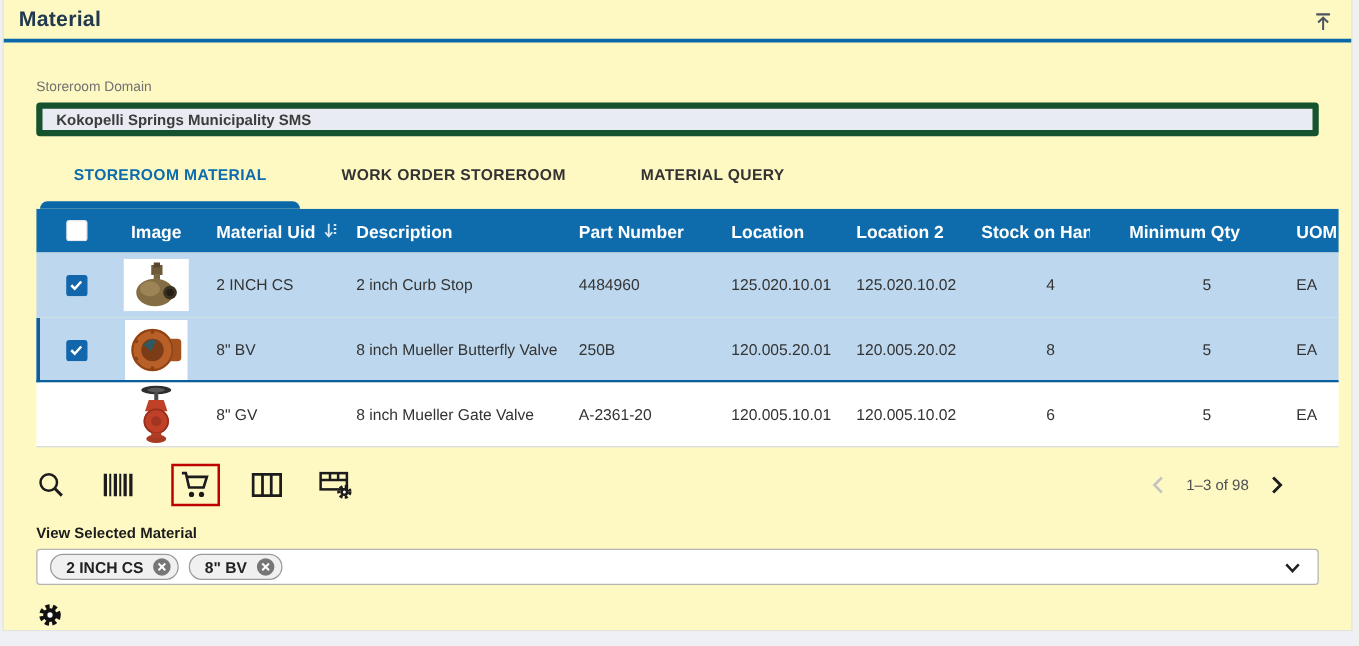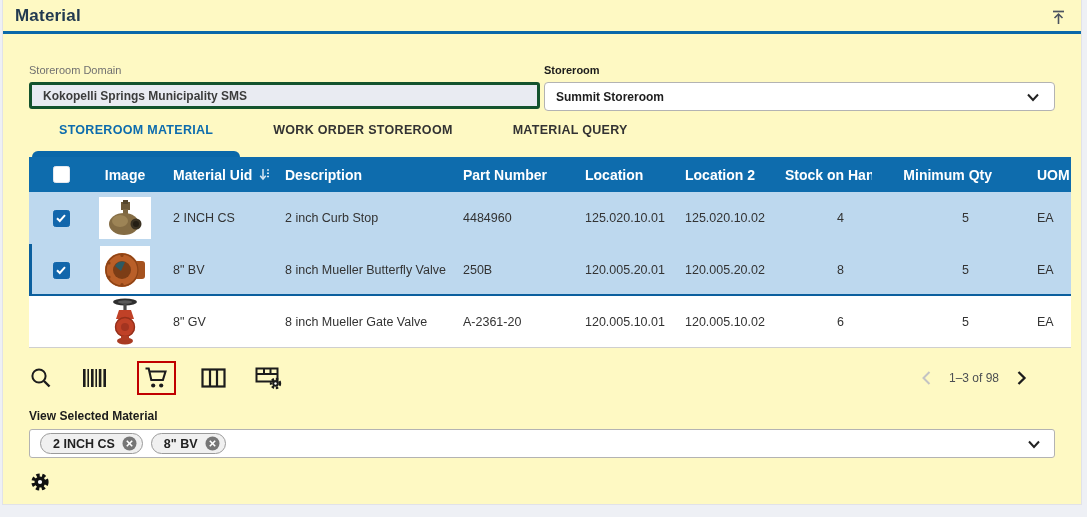--- a/index.html
+++ b/index.html
@@ -23,30 +23,30 @@
   .collapse-btn { position:absolute; right:14px; top:8px; width:18px; height:18px; cursor:pointer; }
   .blue-rule { height:3px; background:#0a68a9; }
   
   .content { padding:0 26px; }
   .form-row { display:flex; gap:4px; margin-top:30px; }
   .form-col { flex:1 1 0; }
   .fld-label { font-size:11px; color:#707070; margin-bottom:6px; }
   .fld-label.bold { color:#1c1c1c; font-weight:bold; }
   .fld-input {
     height:27px; display:flex; align-items:center; padding:0 11px;
-    border:3px solid #14532d; border-radius:3px; background:#e9ebf2;
+    border:5px solid #14532d; border-radius:3px; background:#e9ebf2;
     font-size:12px; font-weight:600; color:#3c3c3c;
   }
   .fld-select {
     height:29px; display:flex; align-items:center; justify-content:space-between;
     padding:0 11px; border:1px solid #b3b3b3; border-radius:4px; background:#fff;
     font-size:12px; font-weight:bold; color:#1d1d1d; cursor:pointer;
   }
   
-  .tabs { display:flex; margin-top:12px; }
+  .tabs { display:flex; margin-top:24px; }
   .tab {
     position:relative; padding:0 30px 14px 30px; font-size:12.5px; font-weight:bold;
     color:#333; letter-spacing:.3px; cursor:pointer; white-space:nowrap;
   }
   .tab.active { color:#0d6cad; }
   .tab.active::after {
     content:""; position:absolute; left:3px; right:3px; bottom:-6px; height:6px;
     background:#0a68a9; border-radius:6px 6px 0 0;
   }
   
@@ -116,31 +116,20 @@
   </div>
   <div class="blue-rule"></div>
 
   <div class="content">
 
     <div class="form-row">
       <div class="form-col">
         <div class="fld-label">Storeroom Domain</div>
         <div class="fld-input">Kokopelli Springs Municipality SMS</div>
       </div>
-      <div class="form-col">
-        <div class="fld-label bold">Storeroom</div>
-        <div class="fld-select">
-          <span>Summit Storeroom</span>
-          <span>
-            <svg width="20" height="20" viewBox="0 0 24 24">
-                <polyline points="6,9 12,15.5 18,9" fill="none" stroke="#222" stroke-width="2.4"></polyline>
-              </svg>
-          </span>
-        </div>
-      </div>
     </div>
 
     <div class="tabs">
       <div class="tab active">STOREROOM MATERIAL</div>
       <div class="tab">WORK ORDER STOREROOM</div>
       <div class="tab">MATERIAL QUERY</div>
     </div>
 
     <div class="grid">
       <div class="g-row g-head">

